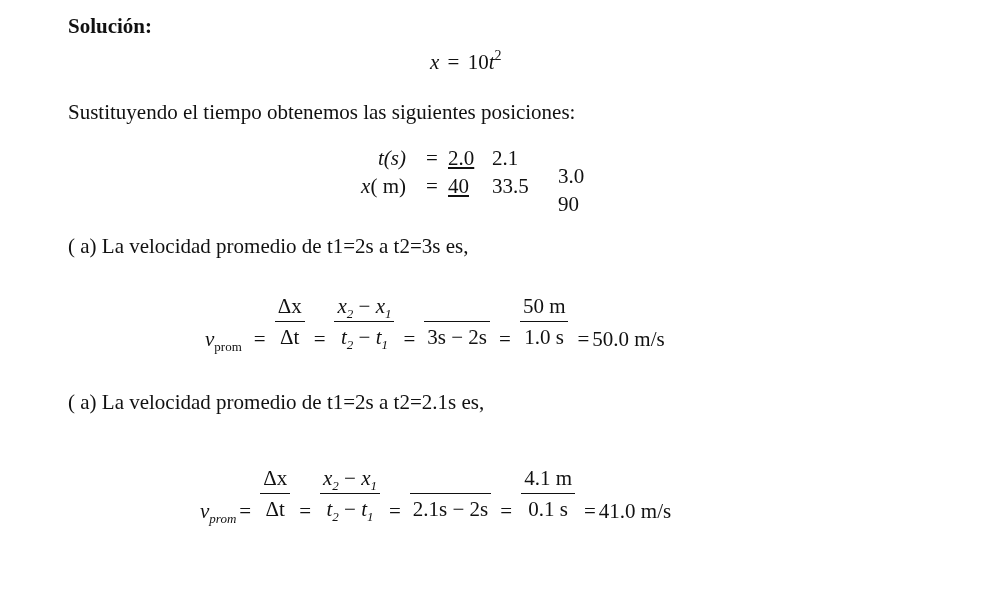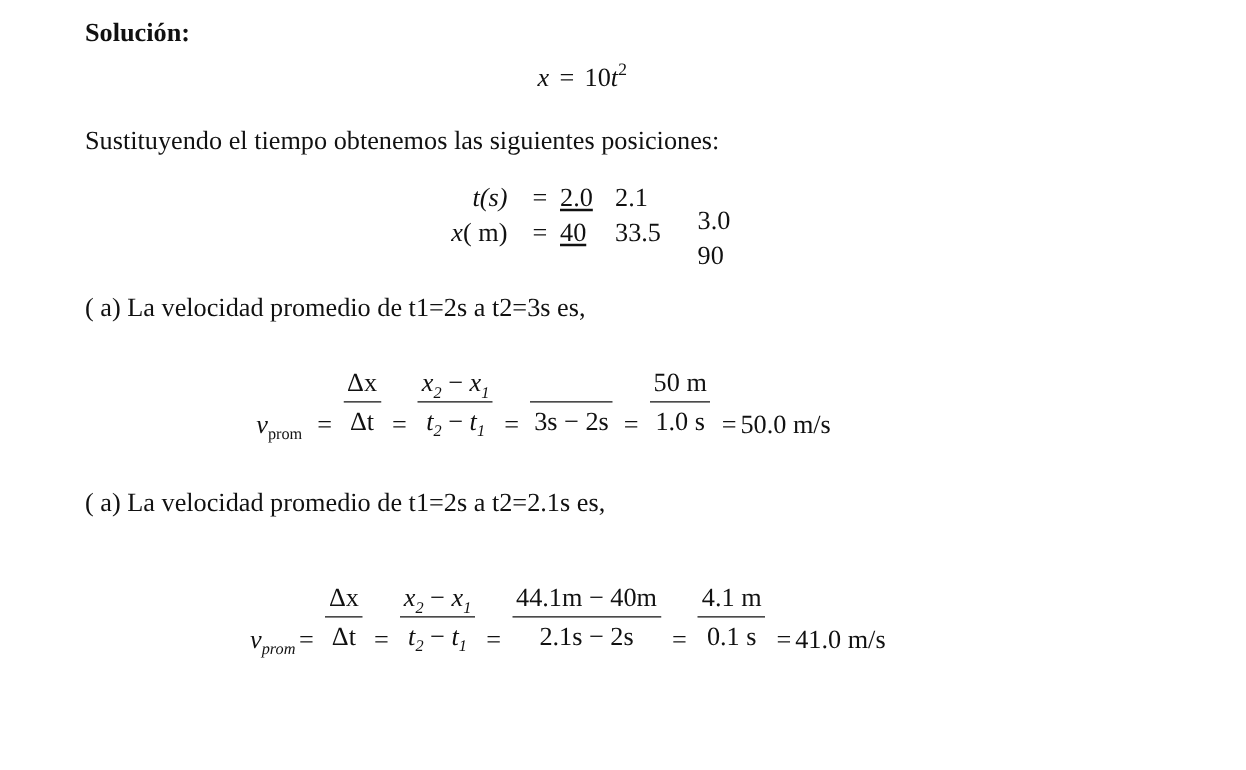--- a/index.html
+++ b/index.html
@@ -146,21 +146,20 @@
     <span class="den">Δt</span>
   </span>
   <span class="op">=</span>
   <span class="frac">
     <span class="num it"><span>x</span><sub>2</sub><span style="font-style:normal"> − </span><span>x</span><sub>1</sub></span>
     <span class="bar"></span>
     <span class="den it"><span>t</span><sub>2</sub><span style="font-style:normal"> − </span><span>t</span><sub>1</sub></span>
   </span>
   <span class="op">=</span>
   <span class="frac">
-    <span class="num">44.1m − 40m</span>
     <span class="bar"></span>
     <span class="den">2.1s − 2s</span>
   </span>
   <span class="op">=</span>
   <span class="frac">
     <span class="num">4.1 m</span>
     <span class="bar"></span>
     <span class="den">0.1 s</span>
   </span>
   <span class="op">=</span>

